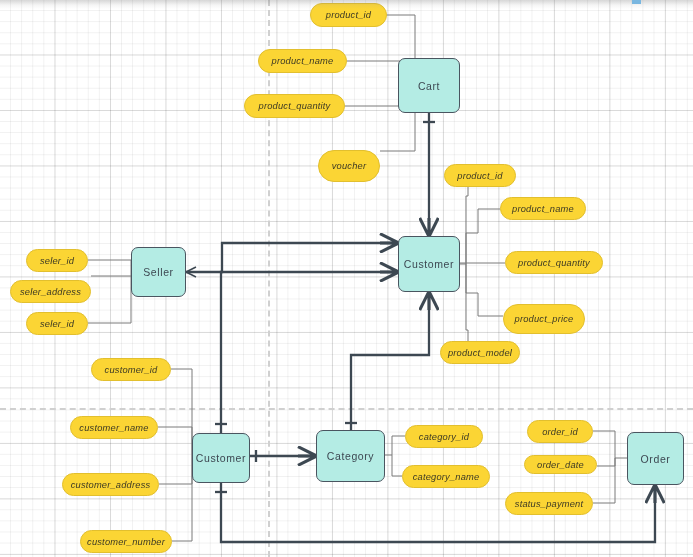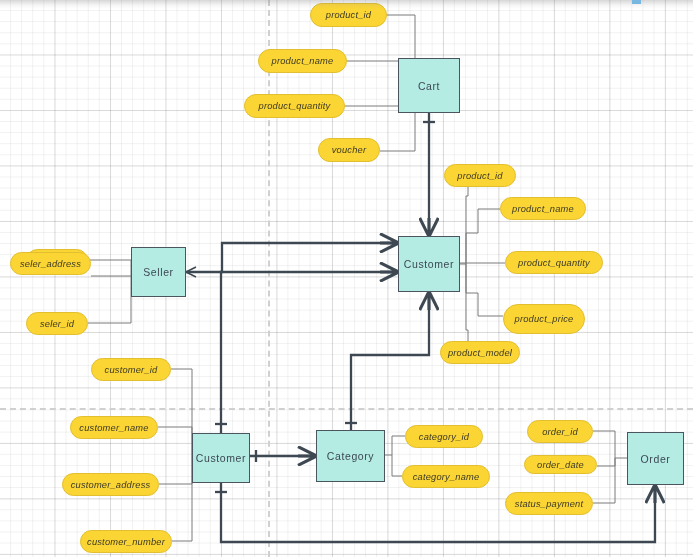--- a/index.html
+++ b/index.html
@@ -32,21 +32,21 @@
   }
   #edges{position:absolute;left:0;top:0;width:693px;height:557px;z-index:5;}
   
   .guide-h{position:absolute;left:0;width:693px;height:0;
     border-top:2px dashed #d0d0d0;z-index:3;}
   .guide-v{position:absolute;top:0;height:557px;width:0;
     border-left:2px dashed #d0d0d0;z-index:3;}
 
   .entity{
     position:absolute;z-index:10;
-    background:#b4ece4;border:1.6px solid #4a5560;border-radius:0;
+    background:#b4ece4;border:1.6px solid #4a5560;border-radius:7px;
     display:flex;align-items:center;justify-content:center;
     color:#3d4852;font-size:10.5px;letter-spacing:0.6px;
     box-sizing:border-box;
   }
   .attr{
     position:absolute;z-index:12;
     background:#fbd534;border:1.1px solid #e2bf2e;border-radius:999px;
     display:flex;align-items:center;justify-content:center;
     color:#3d3a24;font-size:9.3px;letter-spacing:0.2px;white-space:nowrap;
     box-sizing:border-box;
@@ -142,21 +142,21 @@
 
   <div class="attr" style="left:310px;top:3px;width:77px;height:24px">
     <span>product_id</span>
   </div>
   <div class="attr" style="left:258px;top:49px;width:89px;height:24px">
     <span>product_name</span>
   </div>
   <div class="attr" style="left:244px;top:94px;width:101px;height:24px">
     <span>product_quantity</span>
   </div>
-  <div class="attr" style="left:318px;top:138px;width:62px;height:24px">
+  <div class="attr" style="left:318px;top:150px;width:62px;height:32px">
     <span>voucher</span>
   </div>
 
   <div class="attr" style="left:444px;top:164px;width:72px;height:23px">
     <span>product_id</span>
   </div>
   <div class="attr" style="left:500px;top:197px;width:86px;height:23px">
     <span>product_name</span>
   </div>
   <div class="attr" style="left:505px;top:251px;width:98px;height:23px">
@@ -165,21 +165,21 @@
   <div class="attr" style="left:503px;top:304px;width:82px;height:30px">
     <span>product_price</span>
   </div>
   <div class="attr" style="left:440px;top:341px;width:80px;height:23px">
     <span>product_model</span>
   </div>
 
   <div class="attr" style="left:26px;top:249px;width:62px;height:23px">
     <span>seler_id</span>
   </div>
-  <div class="attr" style="left:10px;top:252px;width:81px;height:23px">
+  <div class="attr" style="left:10px;top:280px;width:81px;height:23px">
     <span>seler_address</span>
   </div>
   <div class="attr" style="left:26px;top:312px;width:62px;height:23px">
     <span>seler_id</span>
   </div>
 
   <div class="attr" style="left:91px;top:358px;width:80px;height:23px">
     <span>customer_id</span>
   </div>
   <div class="attr" style="left:70px;top:416px;width:88px;height:23px">

